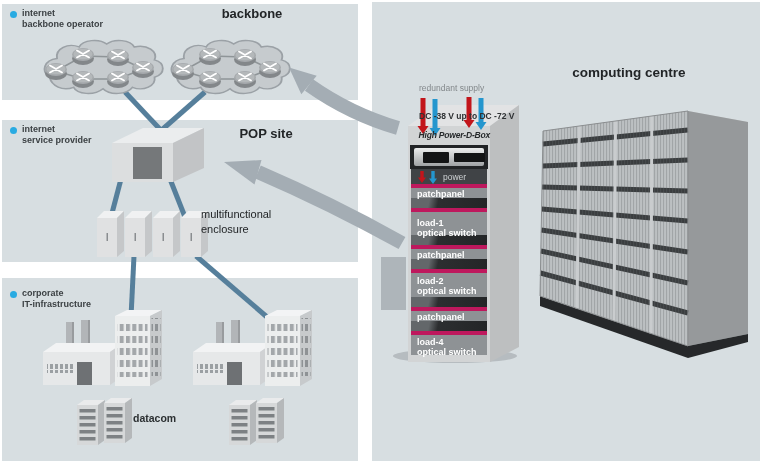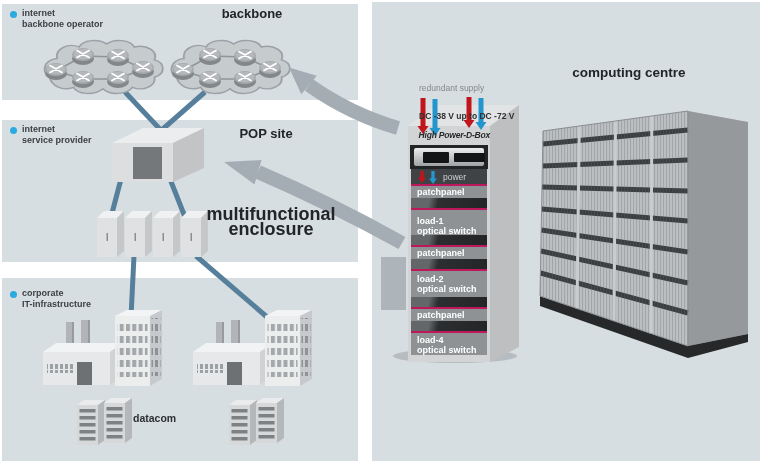--- a/index.html
+++ b/index.html
@@ -15,22 +15,22 @@
   .lbl{position:absolute;color:#33383b;white-space:pre-line}
   .bullet-lbl{font-size:9px;font-weight:bold;line-height:10.5px;color:#3c4144}
   .dot{position:absolute;width:7px;height:7px;border-radius:50%;background:#29abe2}
   .title{position:absolute;font-weight:bold;color:#222527;text-align:center;white-space:pre-line}
   #title-backbone{left:192px;top:6px;width:120px;font-size:13px}
   #lbl-backbone-bullet{left:22px;top:8px}
   #dot-backbone{left:10px;top:11px}
   #title-pop{left:206px;top:126px;width:120px;font-size:13px}
   #lbl-pop-bullet{left:22px;top:124px}
   #dot-pop{left:10px;top:127px}
-  #lbl-enclosure{left:201px;top:207px;width:140px;font-size:18px;font-weight:bold;
-                 line-height:15px;text-align:center;color:#222527}
+  #lbl-enclosure{left:201px;top:207px;width:140px;font-size:11px;font-weight:normal;
+                 line-height:15px;text-align:left;color:#222527}
   #lbl-corporate-bullet{left:22px;top:288px}
   #dot-corporate{left:10px;top:291px}
   #lbl-datacom{left:133px;top:412px;width:80px;font-size:10.5px;font-weight:bold;color:#2b2f31}
   #title-cc{left:559px;top:65px;width:140px;font-size:13.5px}
 
   #supply-note{left:419px;top:65px;width:130px}
   #supply-note .l1{display:block;font-size:8.5px;color:#83888b;line-height:10px}
   #supply-note .l2{display:block;font-size:8.5px;font-weight:bold;color:#2e3133;line-height:10px}
 
   
@@ -40,21 +40,21 @@
               font-weight:bold;color:#26292b;letter-spacing:-0.2px;white-space:nowrap}
   .r-row{margin:0 3px}
   #psu-row{height:24px;background:#222426;position:relative;margin:0 2px}
   .psu{position:absolute;left:4px;top:3px;right:4px;height:18px;border-radius:2px;
        background:linear-gradient(180deg,#eceded,#9fa2a4)}
   .slot1{position:absolute;left:9px;top:3.5px;width:26px;height:11px;background:#131415;border-radius:1px}
   .slot2{position:absolute;left:40px;top:4.5px;width:31px;height:9px;background:#131415;border-radius:1px}
   #power-row{height:15px;background:#404346;display:flex;align-items:center;gap:3px;
              padding-left:5px;color:#ced2d4;font-size:8.5px}
   .unit{background:#8e9295;color:#ffffff;font-weight:bold;font-size:9px;padding-left:6px;
-        white-space:pre-line;border-top:2px solid #be185d}
+        white-space:pre-line;border-top:4px solid #be185d}
   .u-patch{height:14px;line-height:13px}
   .u-sw1{height:27px;padding-top:6px;line-height:10px}
   .u-sw2{height:28px;padding-top:3px;line-height:10px}
   .u-sw3{height:24px;padding-top:2px;line-height:10px}
   .divider{height:10px;margin:0 3px;
            background:linear-gradient(102deg,#63676a 0%,#63676a 24%,#2c2e30 36%,#232527 100%)}
 </style>
 </head>
 <body>
 

